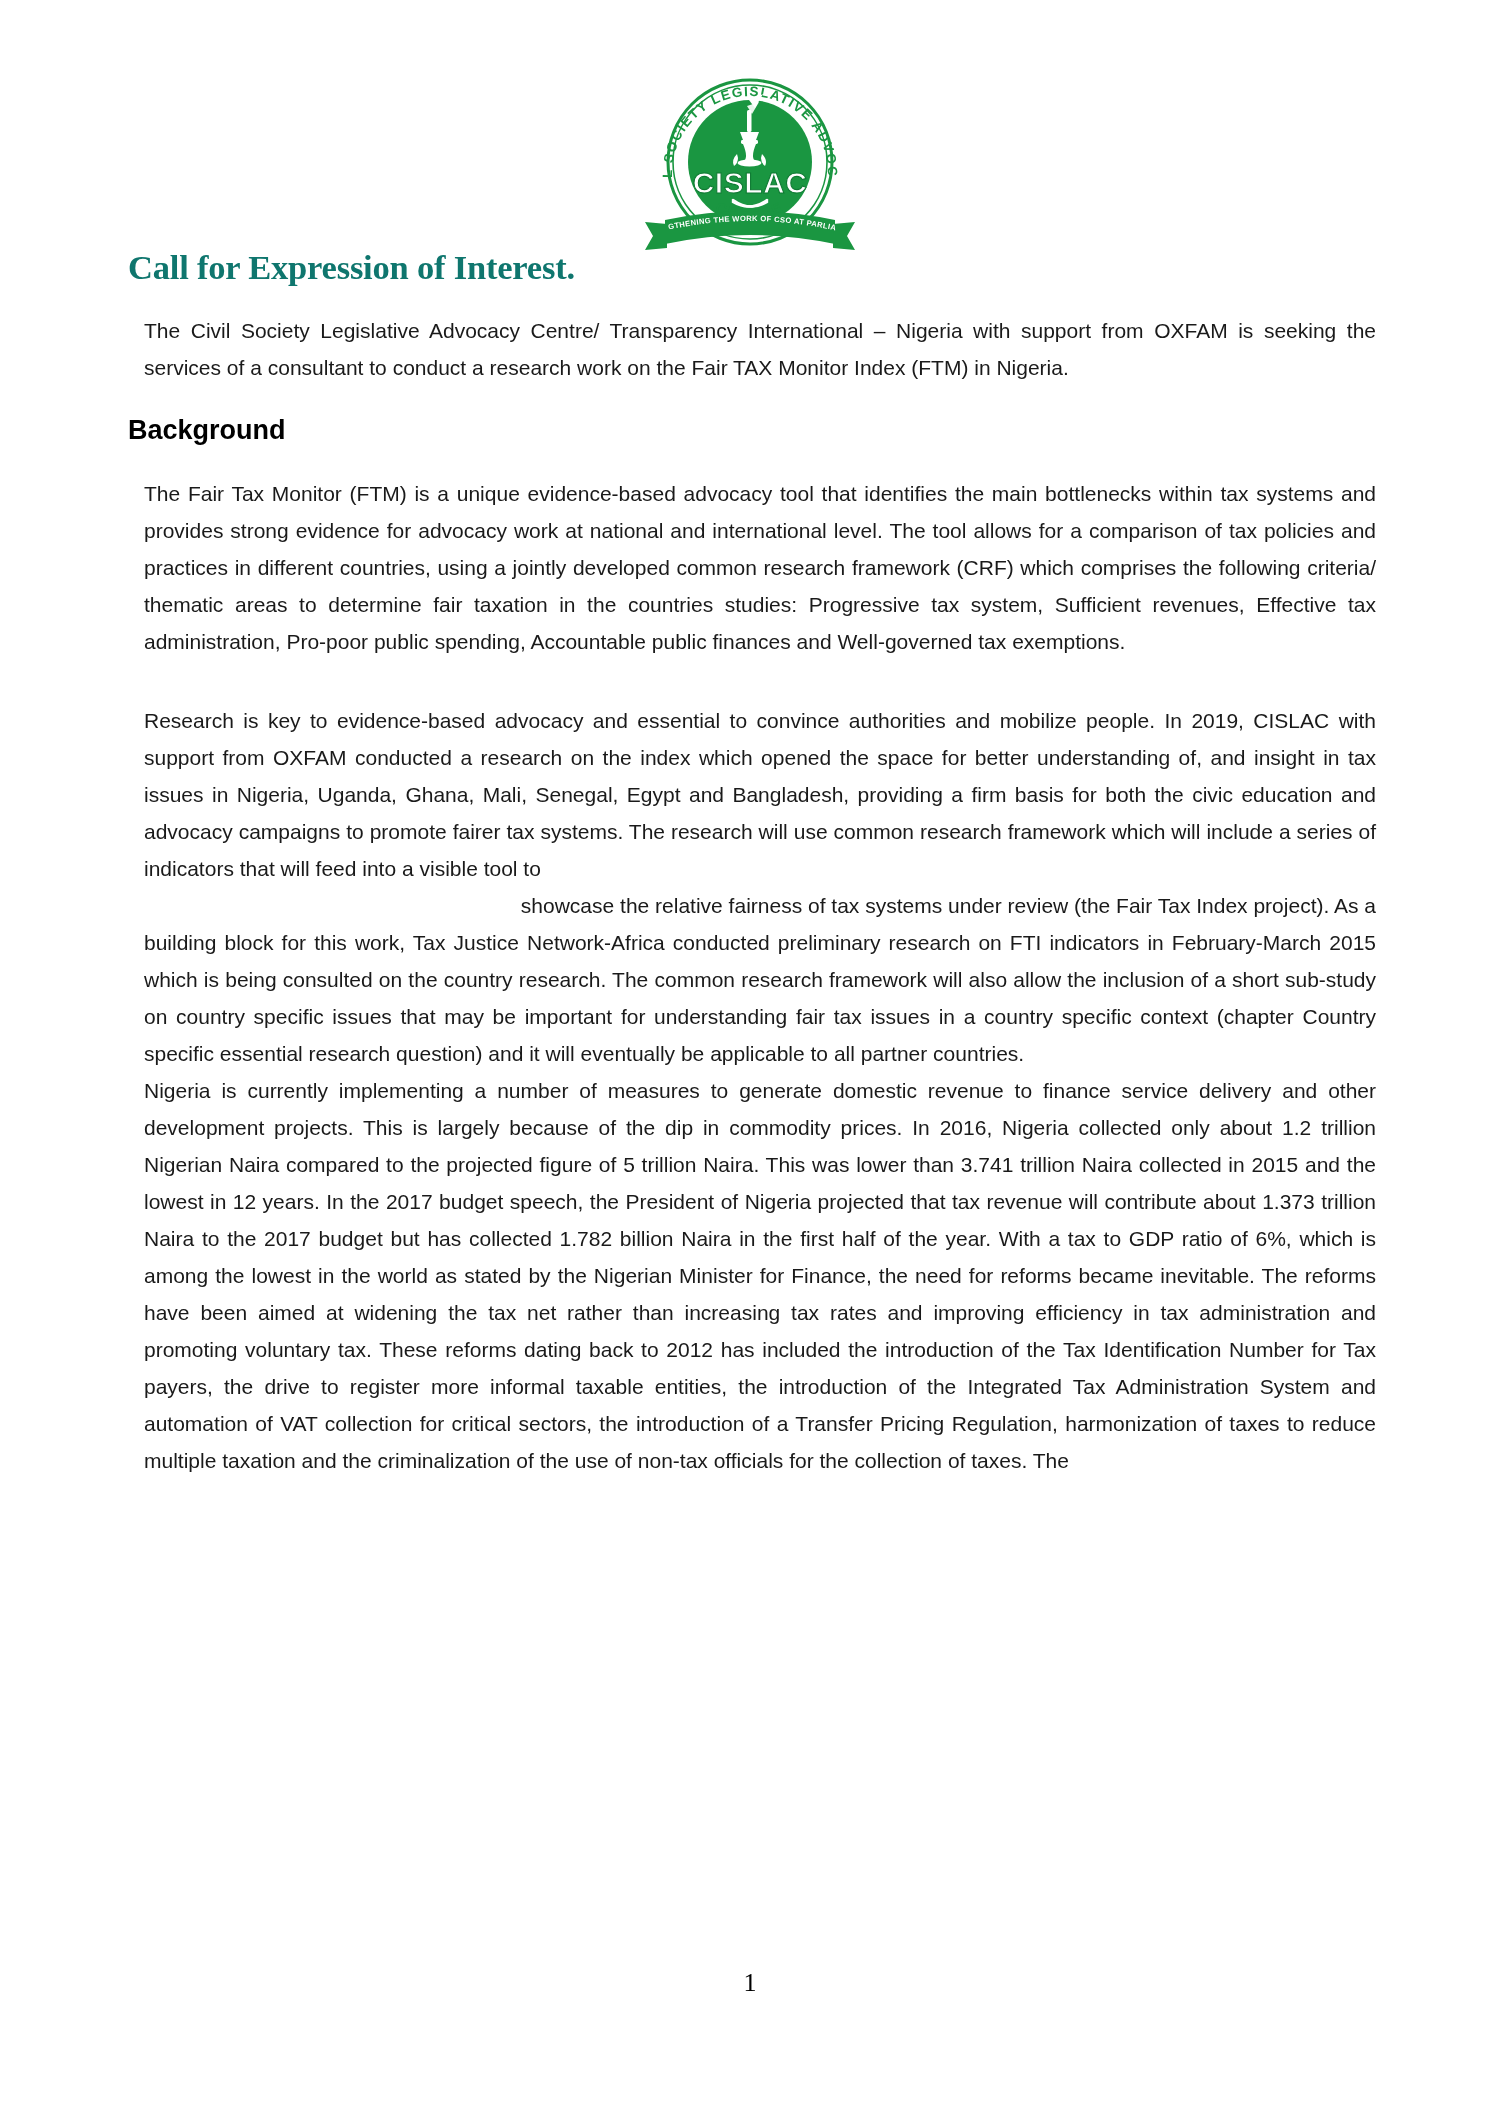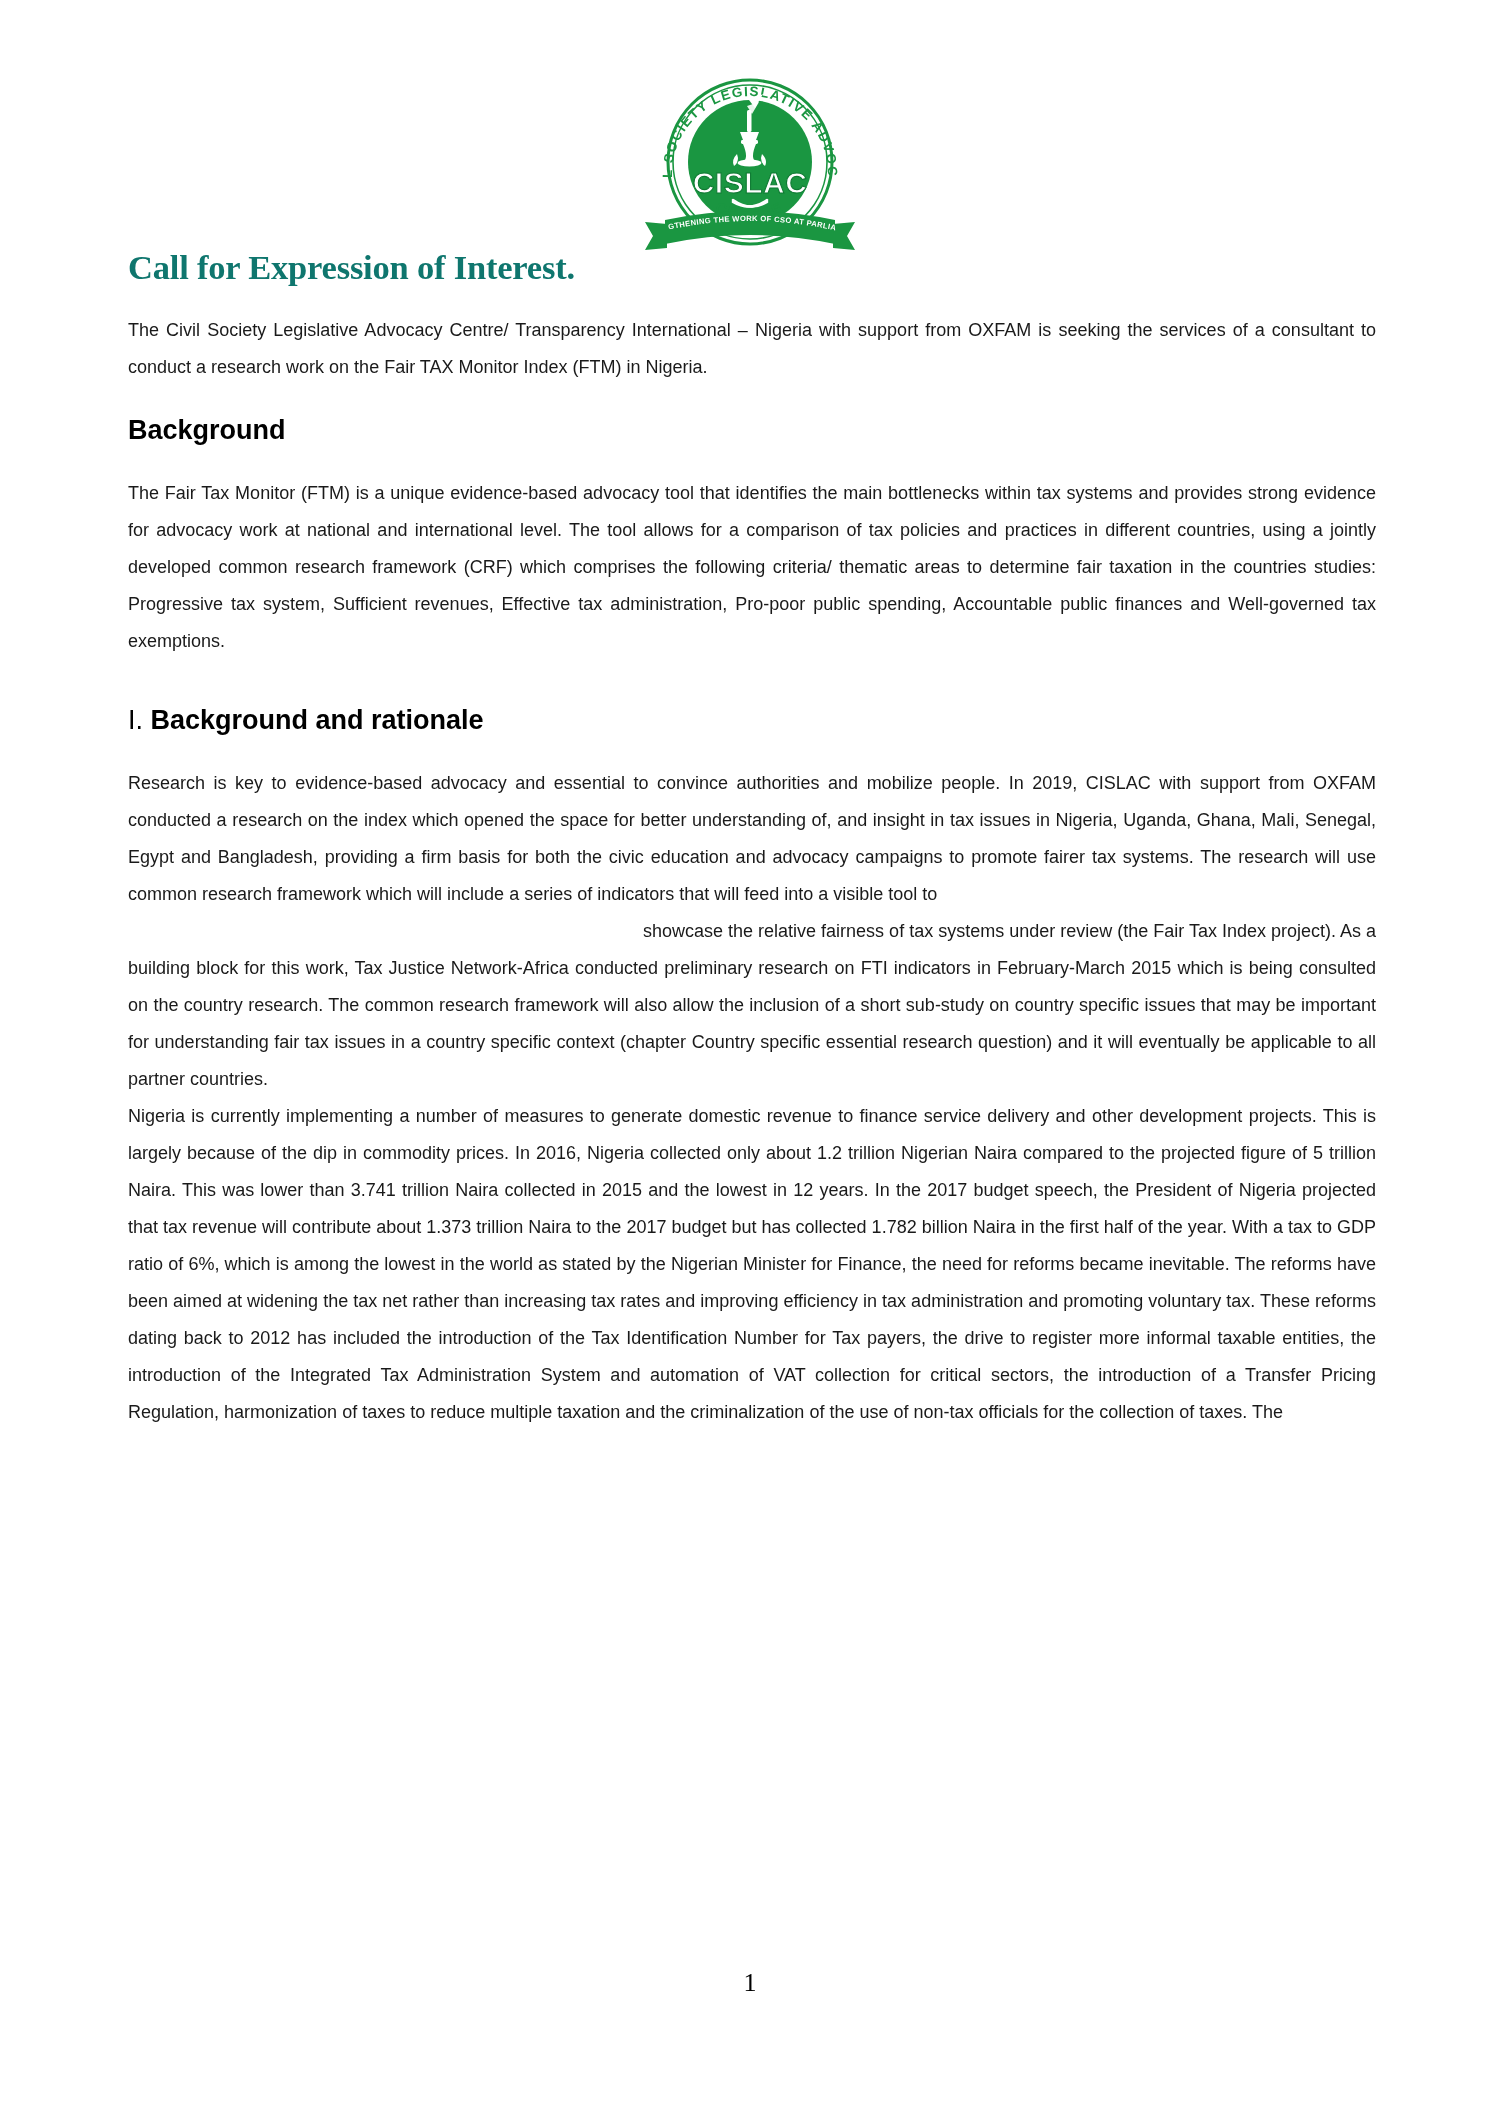--- a/index.html
+++ b/index.html
@@ -45,23 +45,23 @@
   h1.doc-title {
     font-family: "Liberation Serif", serif;
     font-weight: bold;
     font-size: 34.5px;
     line-height: 1.15;
     letter-spacing: -0.2px;
     margin: 0 0 24px 0;
     color: #0f766e;
   }
   p.para {
-    font-size: 18px;
+    font-size: 21px;
     line-height: 37px;
-    margin: 0 0 26px 0;
+    margin: 0 0 26px 16px;
     text-align: justify;
     color: #1a1a1a;
     hyphens: none;
   }
   p.para.ragged { text-align: right; }
   p.para.tight { margin-bottom: 0; }
   .h-sub {
     font-size: 27px;
     line-height: 37px;
     font-weight: bold;
@@ -144,21 +144,20 @@
     <h1 class="doc-title">Call for Expression of Interest.</h1>
 
     <p class="para">The Civil Society Legislative Advocacy Centre/ Transparency International – Nigeria with support from OXFAM is seeking the services of a consultant to conduct a research work on the Fair TAX Monitor Index (FTM) in Nigeria.</p>
 
     <div class="h-sub">Background</div>
 
     <p class="para">The Fair Tax Monitor (FTM) is a unique evidence-based advocacy tool that identifies the main bottlenecks within tax systems and provides strong evidence for advocacy work at national and international level. The tool allows for a comparison of tax policies and practices in different countries, using a jointly developed common research framework (CRF) which comprises the following criteria/ thematic areas to determine fair taxation in the countries studies: Progressive tax system, Sufficient revenues, Effective tax administration, Pro-poor public spending, Accountable public finances and Well-governed tax exemptions.</p>
 
     <div class="spacer-sm"></div>
 
-    <div class="h-sub"><span class="h-inline-num">I. </span><span>Background and rationale</span></div>
 
     <p class="para tight">Research is key to evidence-based advocacy and essential to convince authorities and mobilize people. In 2019, CISLAC with support from OXFAM conducted a research on the index which opened the space for better understanding of, and insight in tax issues in Nigeria, Uganda, Ghana, Mali, Senegal, Egypt and Bangladesh, providing a firm basis for both the civic education and advocacy campaigns to promote fairer tax systems. The research will use common research framework which will include a series of indicators that will feed into a visible tool to</p>
     <p class="para ragged tight">showcase the relative fairness of tax systems under review (the Fair Tax Index project). As a</p>
     <p class="para tight">building block for this work, Tax Justice Network-Africa conducted preliminary research on FTI indicators in February-March 2015 which is being consulted on the country research. The common research framework will also allow the inclusion of a short sub-study on country specific issues that may be important for understanding fair tax issues in a country specific context (chapter Country specific essential research question) and it will eventually be applicable to all partner countries.</p>
     <p class="para tight">Nigeria is currently implementing a  number  of  measures  to  generate  domestic  revenue  to finance service delivery and other development projects. This is largely because  of  the  dip  in commodity prices. In 2016, Nigeria collected only about 1.2 trillion Nigerian Naira compared to the projected figure of 5 trillion Naira. This was lower than 3.741 trillion Naira  collected  in  2015 and the lowest in 12 years. In the 2017 budget speech, the President of Nigeria projected     that tax revenue will contribute about 1.373 trillion Naira to the 2017 budget but has collected 1.782 billion Naira in the first half of the year. With a tax to GDP ratio of 6%, which is among the lowest in the world as stated by the Nigerian Minister for Finance,   the   need   for   reforms   became inevitable. The reforms have been aimed at widening  the tax net rather than increasing tax  rates and improving efficiency in tax administration and promoting voluntary tax. These reforms dating back to 2012 has included the introduction of the Tax Identification Number for Tax payers, the drive to register more informal taxable entities, the introduction of the Integrated Tax Administration System and automation of VAT collection for critical sectors,   the introduction of a Transfer Pricing Regulation, harmonization of taxes to reduce multiple taxation and the criminalization of the use of non-tax officials for the collection of taxes. The</p>
 
   </div>
 
   <div class="page-number">1</div>
 

